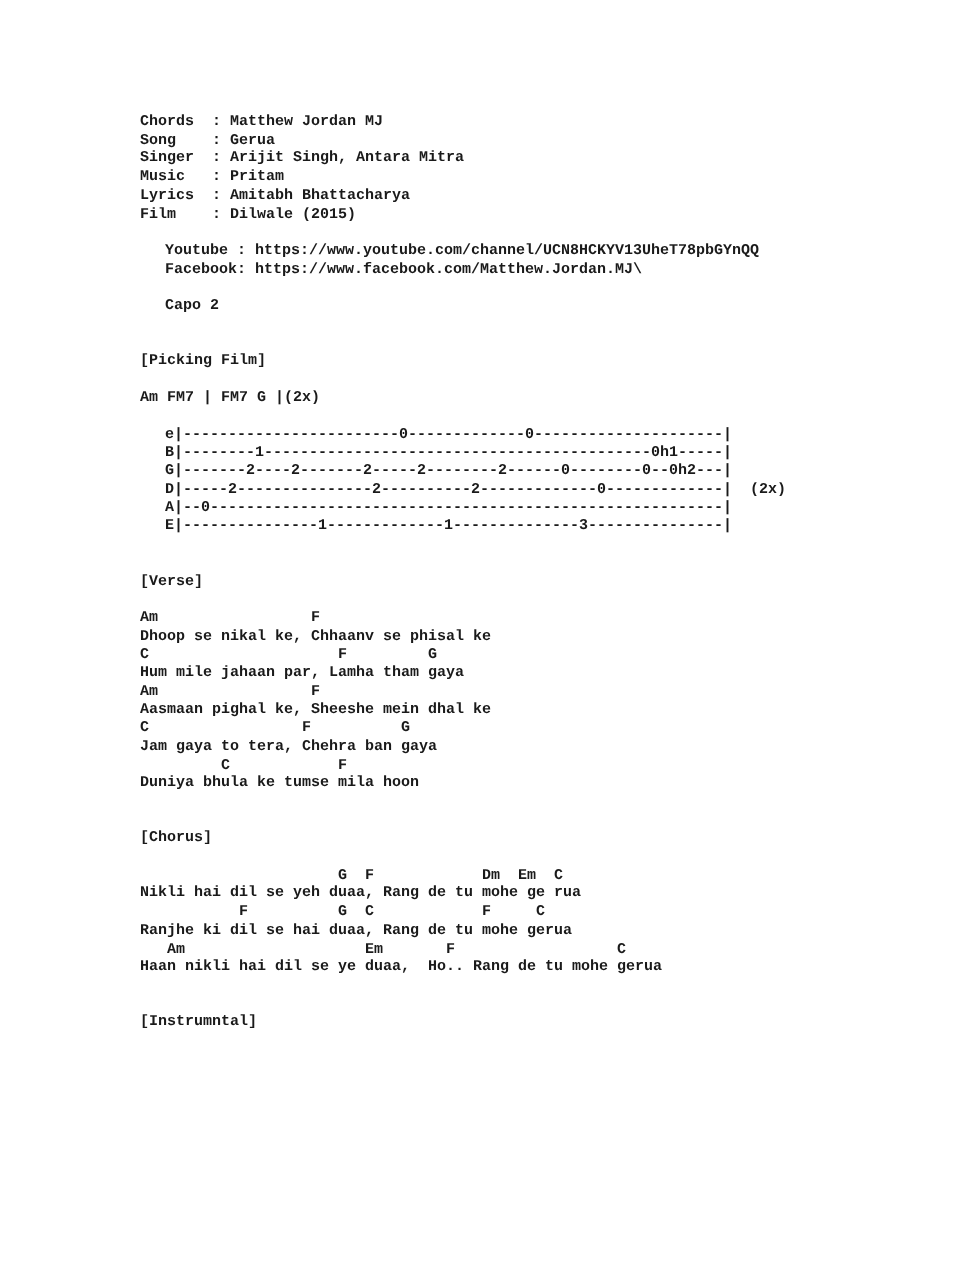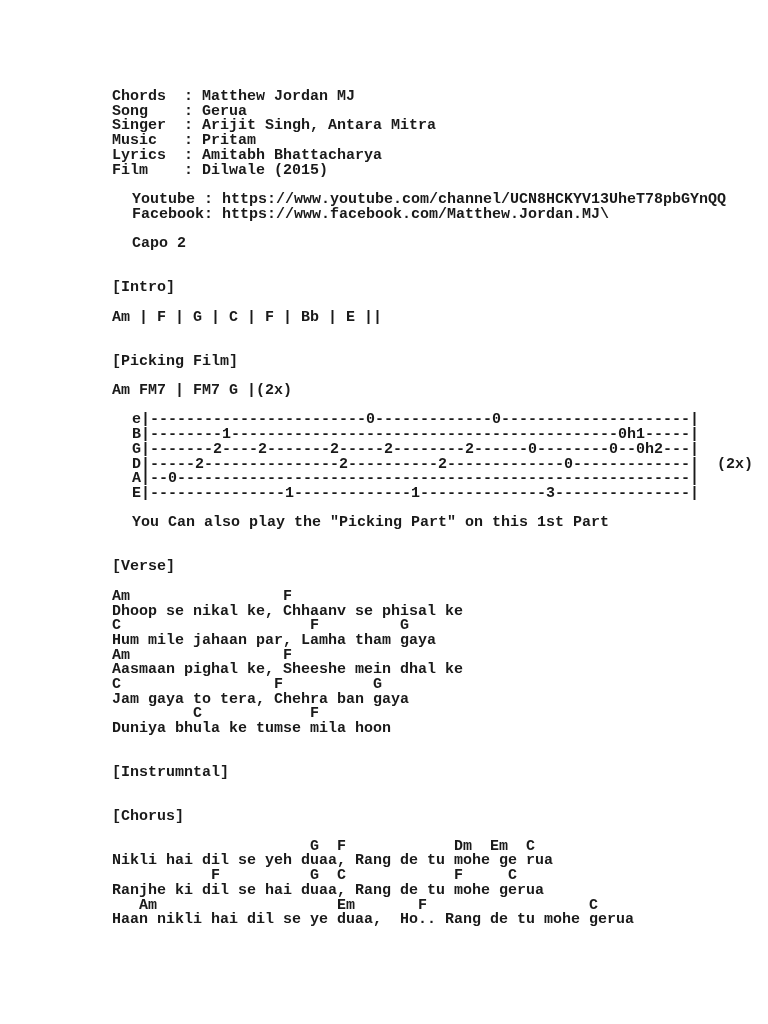--- a/index.html
+++ b/index.html
@@ -9,21 +9,21 @@
   }
   .page {
     position: relative;
     width: 768px;
     height: 1024px;
     background: #ffffff;
     box-sizing: border-box;
     padding: 90px 0 0 112px;
     overflow: hidden;
     font-family: "Liberation Mono", "DejaVu Sans Mono", monospace;
-    font-size: 15px;
+    font-size: 12px;
     font-weight: 700;
     line-height: 14.7px;
     color: #1a1a1a;
   }
   pre {
     margin: 0;
     padding: 0;
     font: inherit;
     white-space: pre;
   }
@@ -36,47 +36,43 @@
 <div class="page">
   <pre>Chords  : Matthew Jordan MJ
 Song    : Gerua
 Singer  : Arijit Singh, Antara Mitra
 Music   : Pritam
 Lyrics  : Amitabh Bhattacharya
 Film    : Dilwale (2015)</pre>
   <pre class="g1">Youtube : https://www.youtube.com/channel/UCN8HCKYV13UheT78pbGYnQQ
 Facebook: https://www.facebook.com/Matthew.Jordan.MJ\</pre>
   <pre class="g1">Capo 2</pre>
-  <pre class="g2">[Intro]
-
-Am | F | G | C | F | Bb | E ||</pre>
   <pre class="g2">[Picking Film]
 
 Am FM7 | FM7 G |(2x)</pre>
   <pre class="g1">e|------------------------0-------------0---------------------|
 B|--------1-------------------------------------------0h1-----|
 G|-------2----2-------2-----2--------2------0--------0--0h2---|
 D|-----2---------------2----------2-------------0-------------|  (2x)
 A|--0---------------------------------------------------------|
 E|---------------1-------------1--------------3---------------|</pre>
-  <pre class="g1">You Can also play the "Picking Part" on this 1st Part</pre>
   <pre class="g2">[Verse]
 
 Am                 F
 Dhoop se nikal ke, Chhaanv se phisal ke
 C                     F         G
 Hum mile jahaan par, Lamha tham gaya
 Am                 F
 Aasmaan pighal ke, Sheeshe mein dhal ke
 C                 F          G
 Jam gaya to tera, Chehra ban gaya
          C            F
 Duniya bhula ke tumse mila hoon</pre>
-  <pre class="g2">[Instrumntal]</pre>
   <pre class="g2">[Chorus]
 
                       G  F            Dm  Em  C
 Nikli hai dil se yeh duaa, Rang de tu mohe ge rua
            F          G  C            F     C
 Ranjhe ki dil se hai duaa, Rang de tu mohe gerua
    Am                    Em       F                  C
 Haan nikli hai dil se ye duaa,  Ho.. Rang de tu mohe gerua</pre>
+  <pre class="g2">[Instrumntal]</pre>
 </div>
 
 </body></html>

